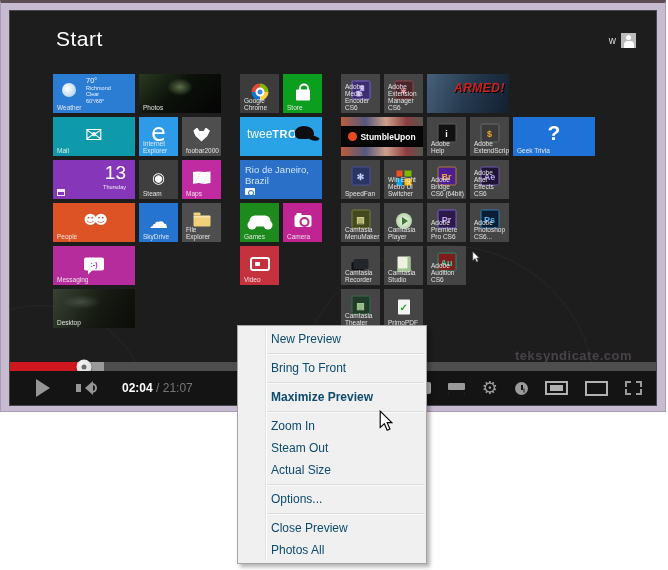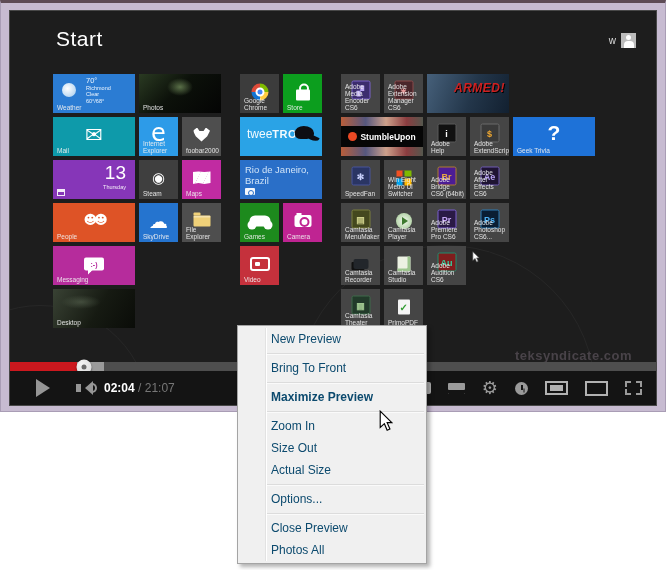--- a/index.html
+++ b/index.html
@@ -144,21 +144,21 @@
   .controls { position:absolute; left:0; right:0; bottom:0; height:34px; background:#141414;
               display:flex; align-items:center; }
   .btn { position:relative; cursor:default; }
   .play-btn { width:0; height:0; border-top:9px solid transparent; border-bottom:9px solid transparent;
               border-left:14px solid #969696; margin-left:26px; }
   .vol-btn { width:22px; height:14px; margin-left:26px; }
   .vol-btn::before { content:""; position:absolute; left:0; top:3px; width:5px; height:8px; background:#969696; }
   .vol-btn::after { content:""; position:absolute; left:2px; top:0; border:7px solid transparent; border-right:8px solid #969696; }
   .vol-arc { position:absolute; left:16px; top:2px; width:5px; height:10px; border:2px solid #969696;
              border-left:none; border-radius:0 8px 8px 0; }
-  .time { margin-left:6px; font-size:12px; color:#777777; white-space:pre; }
+  .time { margin-left:24px; font-size:12px; color:#777777; white-space:pre; }
   .time .cur { color:#ffffff; font-weight:bold; }
   .right-icons { margin-left:auto; display:flex; align-items:center; gap:17px; padding-right:14px; }
   .pi { position:relative; display:inline-block; }
   .pi-comments-icon { width:18px; height:12px; background:#b2b2b2; border-radius:2px; }
   .pi-comments-icon::after { content:""; position:absolute; left:3px; bottom:-4px; border:3px solid transparent;
                              border-top-color:#b2b2b2; border-left-color:#b2b2b2; }
   .pi-captions-icon { width:17px; height:11px; background:#9a9a9a; border-radius:1px;
                       box-shadow:inset 0 -4px 0 #141414, inset 0 -6px 0 #9a9a9a; }
   .pi-settings-gear-icon::before { content:"⚙"; font-family:"DejaVu Sans",sans-serif; font-size:18px; color:#9a9a9a; line-height:1; }
   .pi-watch-later-icon { width:13px; height:13px; border-radius:50%; background:#9a9a9a; }
@@ -443,21 +443,21 @@
 </div>
 
 <div class="menu" id="context-menu">
     <div class="menu-item">New Preview</div>
     <div class="menu-sep"></div>
     <div class="menu-item">Bring To Front</div>
     <div class="menu-sep"></div>
     <div class="menu-item bold">Maximize Preview</div>
     <div class="menu-sep"></div>
     <div class="menu-item">Zoom In</div>
-    <div class="menu-item">Size Out</div>
+    <div class="menu-item">Steam Out</div>
     <div class="menu-item">Actual Size</div>
     <div class="menu-sep"></div>
     <div class="menu-item">Options...</div>
     <div class="menu-sep"></div>
     <div class="menu-item">Close Preview</div>
     <div class="menu-item">Photos All</div>
   </div>
 
 <svg class="cursor-small" width="8" height="12" viewBox="0 0 12 19">
   <path d="M1,1 L1,15 L4.6,11.8 L7,17.5 L9.4,16.4 L7,10.9 L11,10.9 Z" fill="#ffffff" stroke="#555555" stroke-width="1"></path>

